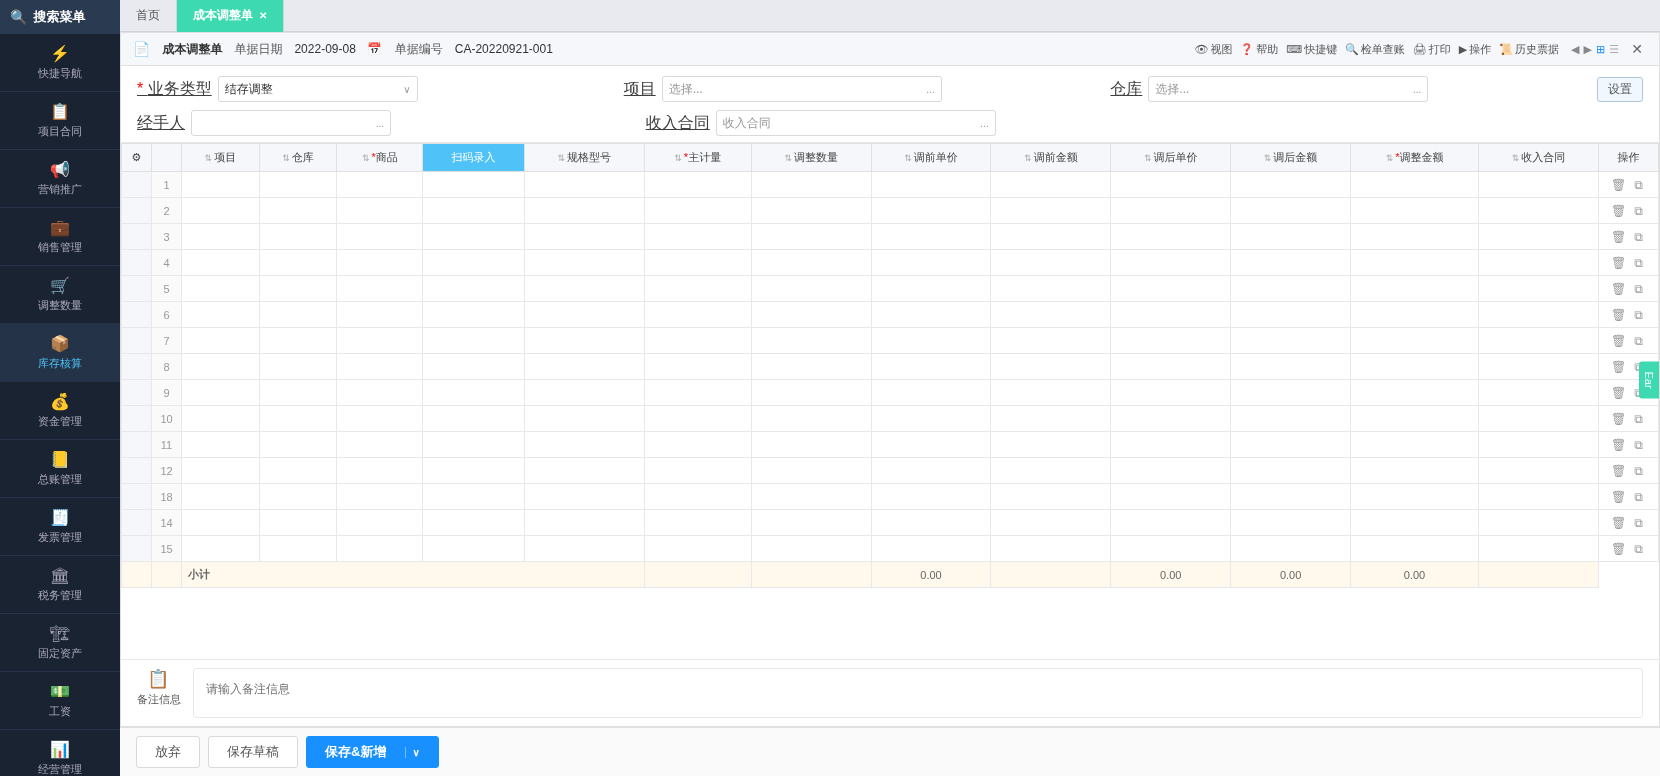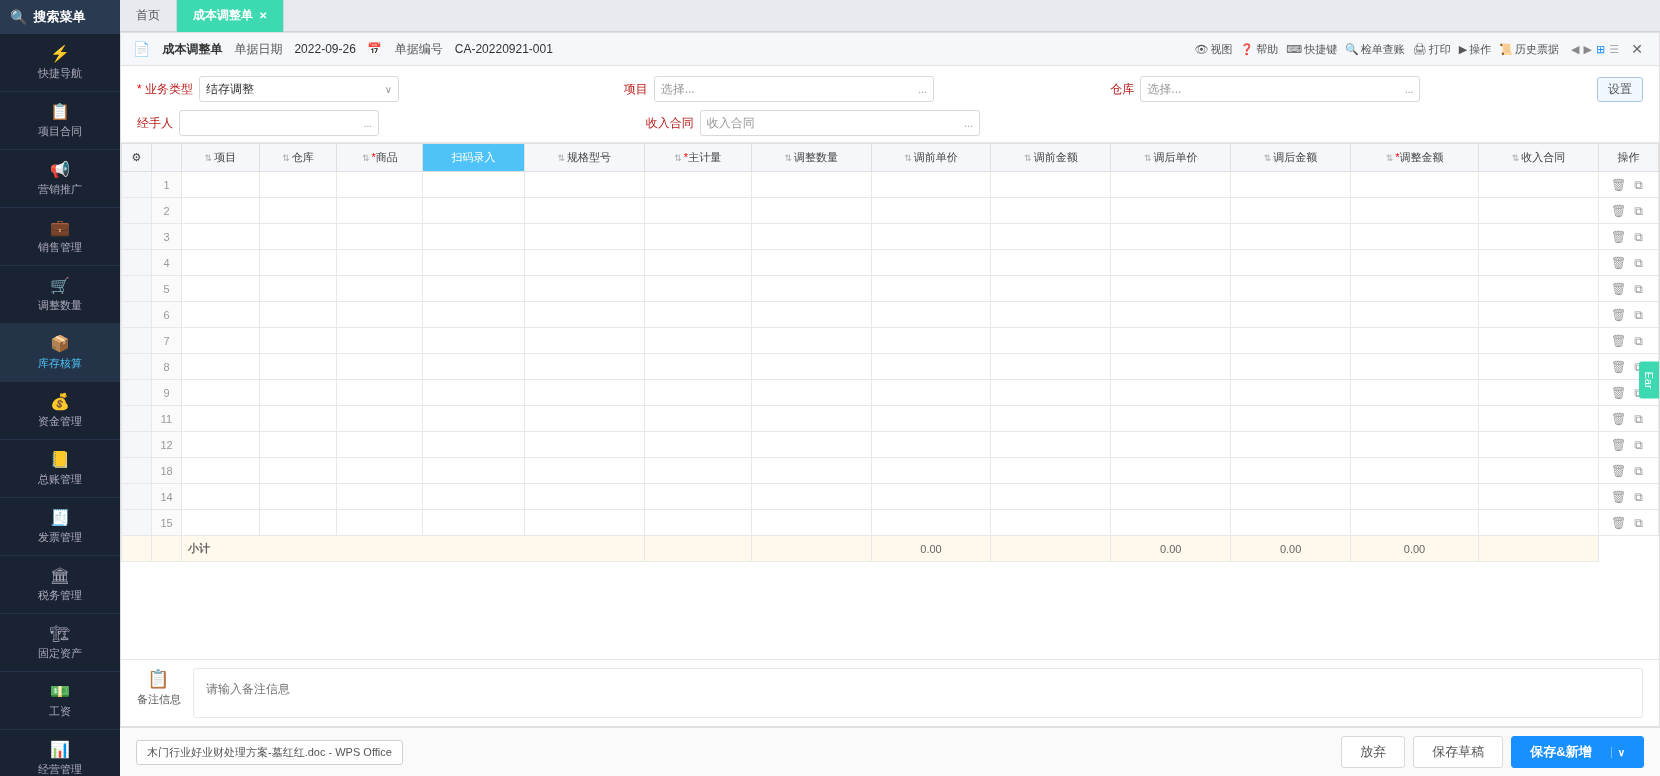--- a/index.html
+++ b/index.html
@@ -137,23 +137,24 @@
       align-items: center;
       gap: 20px;
     }
     .form-field {
       display: flex;
       align-items: center;
       gap: 6px;
       flex: 1;
     }
     .form-field label {
-      color: #b91c1c;
+      color: #404040;
       white-space: nowrap;
-      font-size: 12px;
+      font-size: 16px;
+      text-decoration: underline;
     }
     .form-field label.required::before {
       content: '* ';
       color: red;
     }
     .form-input {
       flex: 1;
       height: 26px;
       border: 1px solid #d9d9d9;
       border-radius: 3px;
@@ -408,21 +409,21 @@
       <span class="close-btn">✕</span>
     </div>
   </div>
 
   <div class="doc-area">
 
     <div class="doc-toolbar">
       <span class="doc-icon">📄</span>
       <span class="doc-title">成本调整单</span>
       <span class="field-label">单据日期</span>
-      <span class="field-value">2022-09-26</span>
+      <span class="field-value">2022-09-08</span>
       <span class="field-label">📅</span>
       <span class="field-label">单据编号</span>
       <span class="field-value">CA-20220921-001</span>
       <div class="toolbar-actions">
         <span class="toolbar-action-item">👁 <span>视图</span></span>
         <span class="toolbar-action-item">❓ <span>帮助</span></span>
         <span class="toolbar-action-item">⌨ <span>快捷键</span></span>
         <span class="toolbar-action-item">🔍 <span>检单查账</span></span>
         <span class="toolbar-action-item">🖨 <span>打印</span></span>
         <span class="toolbar-action-item">▶ <span>操作</span></span>
@@ -707,20 +708,43 @@
     <td></td>
     <td>
       <div class="action-cell">
         <span class="action-btn">🗑</span>
         <span class="action-btn">⧉</span>
       </div>
     </td>
   </tr>
             <tr>
     <td class="gear-col"></td>
+    <td class="row-num">10</td>
+    <td></td>
+    <td></td>
+    <td></td>
+    <td></td>
+    <td></td>
+    <td></td>
+    <td></td>
+    <td></td>
+    <td></td>
+    <td></td>
+    <td></td>
+    <td></td>
+    <td></td>
+    <td>
+      <div class="action-cell">
+        <span class="action-btn">🗑</span>
+        <span class="action-btn">⧉</span>
+      </div>
+    </td>
+  </tr>
+            <tr>
+    <td class="gear-col"></td>
     <td class="row-num">11</td>
     <td></td>
     <td></td>
     <td></td>
     <td></td>
     <td></td>
     <td></td>
     <td></td>
     <td></td>
     <td></td>
@@ -849,21 +873,20 @@
         <span class="icon">📋</span>
         <span>备注信息</span>
       </div>
       <textarea class="remarks-input" placeholder="请输入备注信息" style=""></textarea>
     </div>
 
     <div class="right-tab">Ear</div>
   </div>
 
   <div class="bottom-bar">
-    <div class="taskbar-item">木门行业好业财处理方案-墓红红.doc - WPS Office</div>
     <div class="btn-group">
       <button class="btn">放弃</button>
       <button class="btn btn-save-draft">保存草稿</button>
       <button class="btn btn-primary">
         <span>保存&amp;新增</span>
         <span style="border-left:1px solid rgba(255,255,255,0.4); padding-left:6px; font-size:10px;">∨</span>
       </button>
     </div>
   </div>
 </div>

